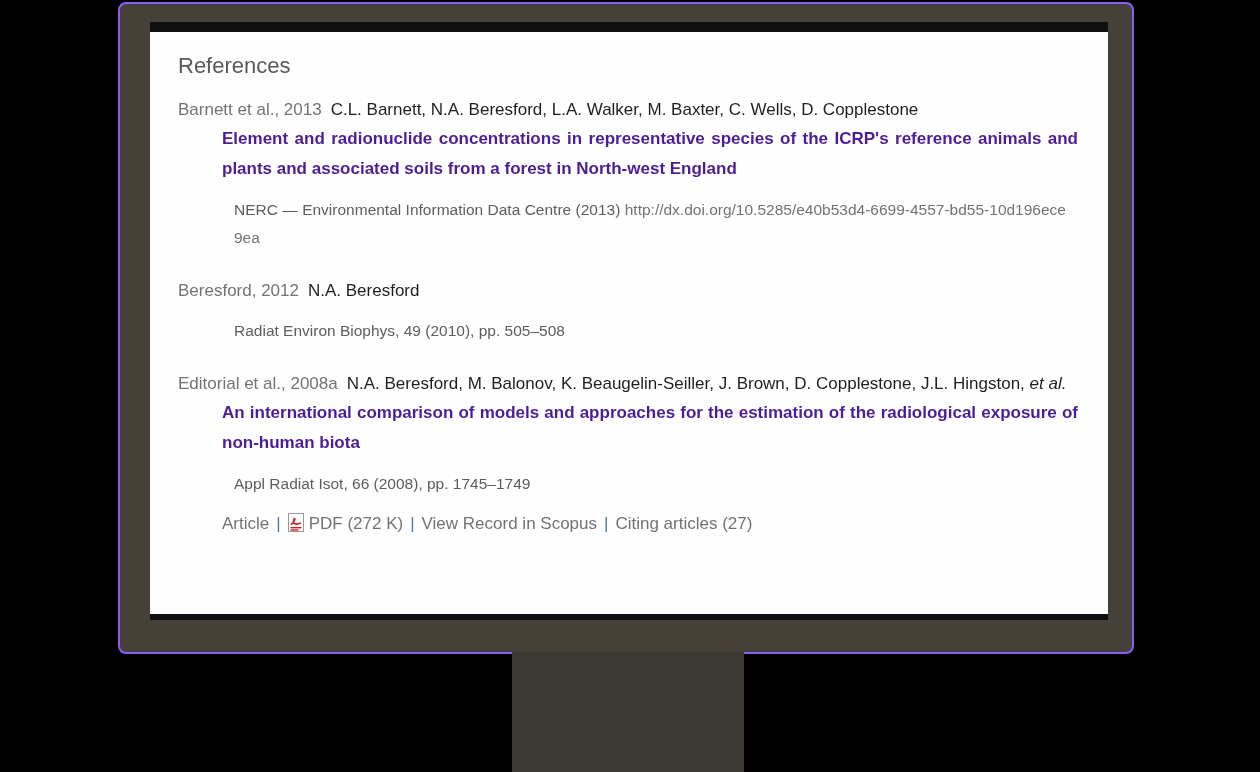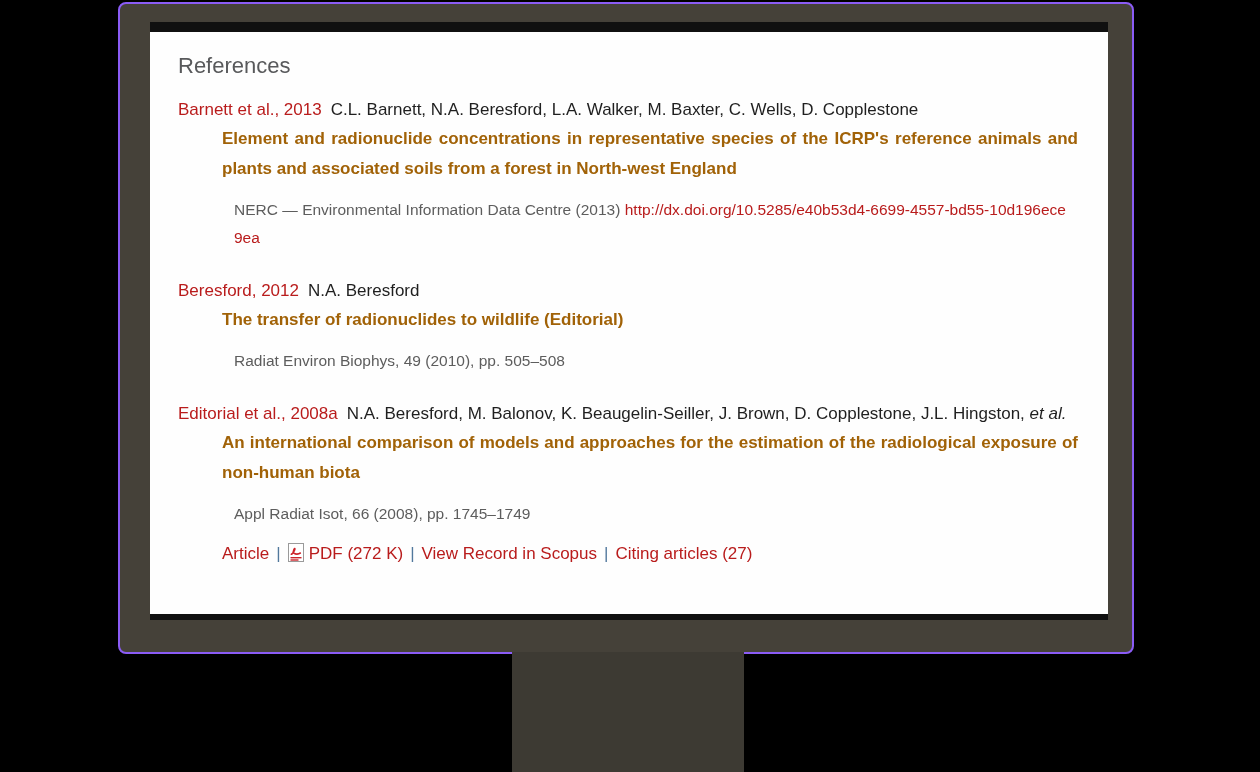--- a/index.html
+++ b/index.html
@@ -38,24 +38,24 @@
     color: #58595b;
     margin: 0 0 17px 0;
   }
   .ref {
     padding-left: 44px;
     font-size: 17px; line-height: 28px;
     color: #1f1f1f;
   }
   .ref + .ref { margin-top: 25px; }
   .ref-head { margin: 0; text-indent: -44px; text-align: justify; }
-  a { color: #b91c1c; text-decoration: none; cursor: pointer; }
+  a { color: #737373; text-decoration: none; cursor: pointer; }
   .ref-label { margin-right: 9px; white-space: nowrap; }
   .ref-title {
-    margin: 0; font-weight: 700; color: #a16207;
+    margin: 0; font-weight: 700; color: #4c1d95;
     text-align: justify; line-height: 30px;
   }
   .ref-source {
     margin: 12px; font-size: 15.5px; color: #5d5d5d; line-height: 28px;
   }
   .ref-source.justify { text-align: justify; }
   .ref-source a { word-break: break-all; }
   .links-row { margin: 11px 0 0 0; font-size: 17px; line-height: 28px; }
   .sep { color: #51789c; margin: 0 7px; }
   .et-al { font-style: italic; }
@@ -73,21 +73,20 @@
 
       <div class="ref">
         <p class="ref-head"><a class="ref-label">Barnett et al., 2013</a><span>C.L. Barnett, N.A. Beresford, L.A. Walker, M. Baxter, C. Wells, D. Copplestone</span></p>
         <p class="ref-title">Element and radionuclide concentrations in representative species of the ICRP's reference animals and plants and associated soils from a forest in North-west England</p>
         <p class="ref-source justify"><span>NERC — Environmental Information Data Centre (2013)</span>
           <a>http://dx.doi.org/10.5285/e40b53d4-6699-4557-bd55-10d196ece9ea</a></p>
       </div>
 
       <div class="ref">
         <p class="ref-head"><a class="ref-label">Beresford, 2012</a><span>N.A. Beresford</span></p>
-        <p class="ref-title">The transfer of radionuclides to wildlife (Editorial)</p>
         <p class="ref-source">Radiat Environ Biophys, 49 (2010), pp. 505–508</p>
       </div>
 
       <div class="ref">
         <p class="ref-head"><a class="ref-label">Editorial et al., 2008a</a><span>N.A. Beresford, M. Balonov, K. Beaugelin-Seiller, J. Brown, D. Copplestone, J.L. Hingston, </span><span class="et-al">et al.</span></p>
         <p class="ref-title">An international comparison of models and approaches for the estimation of the radiological exposure of non-human biota</p>
         <p class="ref-source">Appl Radiat Isot, 66 (2008), pp. 1745–1749</p>
         <p class="links-row"><a>Article</a><span class="sep">|</span><span class="pdf-icon"><svg width="16" height="19" viewBox="0 0 16 19">
               <rect x="0.5" y="0.5" width="15" height="18" fill="#ffffff" stroke="#9a9a9a"></rect>
               <path d="M4.2 9.8 C5 6.2 5.8 4.4 7 4.8 C8.2 5.2 7.8 7.4 6.2 9.4 C8 10.6 10.2 10.4 12.4 9 L13.2 10.6 C10.6 12.4 7.6 12.4 5.4 10.8 C4.4 11.8 3.4 12.4 2.8 11.9 C2.2 11.4 2.8 10.4 4.2 9.8 Z" fill="#cc2229"></path>

